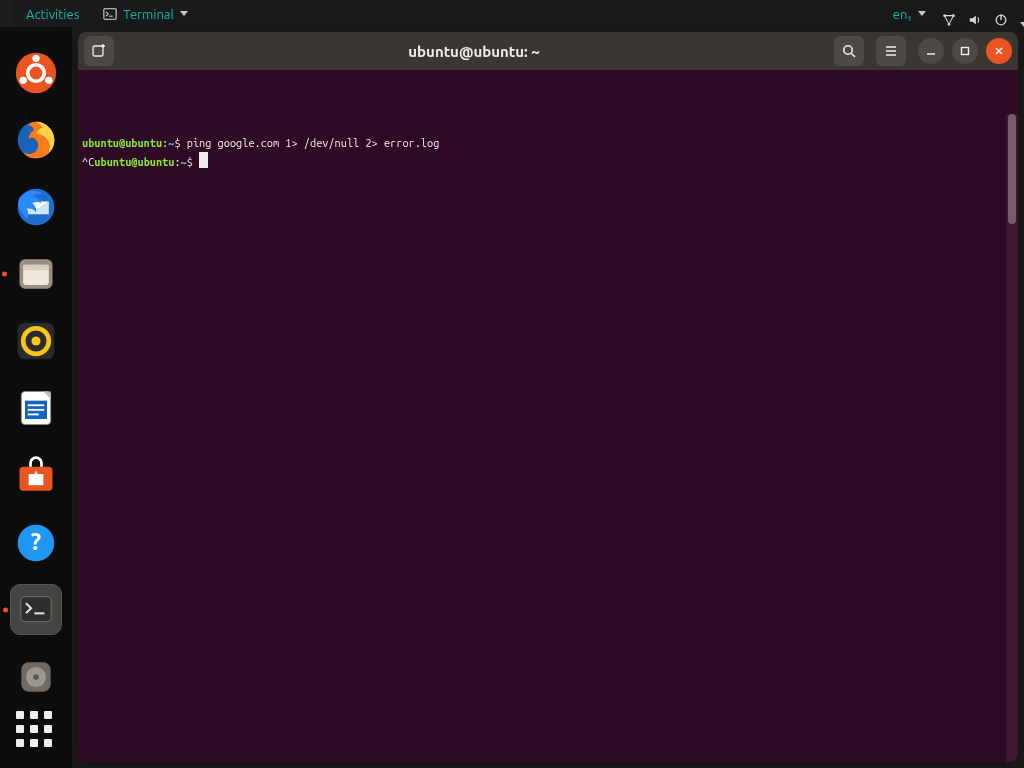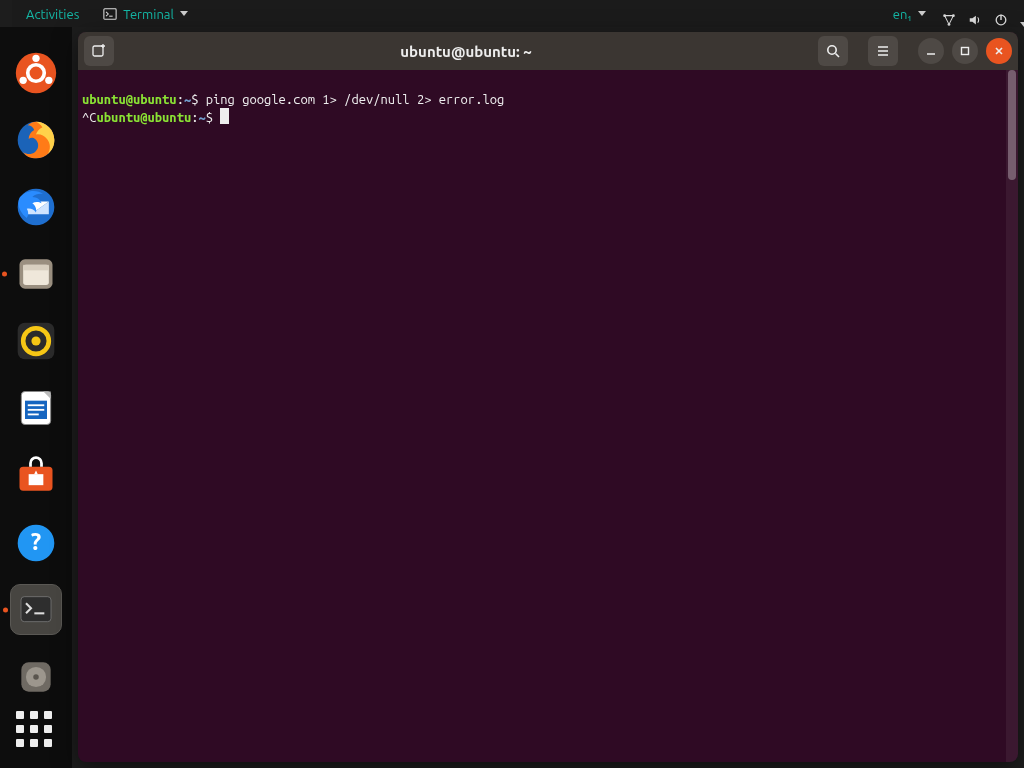--- a/index.html
+++ b/index.html
@@ -51,41 +51,41 @@
 
   
   .win {
     position: absolute; left: 78px; top: 32px; width: 940px; height: 730px;
     background: #2f0a24; border-radius: 8px; overflow: hidden;
     box-shadow: 0 6px 24px rgba(0,0,0,0.5);
     display: flex; flex-direction: column;
   }
   .titlebar {
     height: 38px; background: #3b3632; color: #eee;
-    display: flex; align-items: center; padding: 0 6px; gap: 20px;
+    display: flex; align-items: center; padding: 0 6px; gap: 12px;
   }
   .tb-btn {
     width: 30px; height: 30px; border-radius: 6px; background: #4e4945;
     display: flex; align-items: center; justify-content: center; cursor: pointer;
   }
   .tb-btn svg { width: 16px; height: 16px; fill: #eee; }
   .tb-title { flex: 1 1 auto; text-align: center; font-size: 15px; font-weight: 600; }
   .tb-spacer-right { display:flex; gap:8px; }
   .win-ctl {
     width: 26px; height: 26px; border-radius: 50%; display:flex; align-items:center; justify-content:center;
     cursor:pointer; background:#4e4945;
   }
   .win-ctl.close { background:#E95420; }
   .win-ctl svg { width:12px; height:12px; fill:#eee; stroke:#eee; }
 
   .term-body {
     flex:1 1 auto; position:relative;
     font-family: "Ubuntu Mono", "DejaVu Sans Mono", monospace;
-    font-size: 13px; line-height: 18px;
-    padding: 20px 4px; color:#eee; white-space: pre;
+    font-size: 11px; line-height: 18px;
+    padding: 20px 4px; color:#eee; white-space: pre; margin-top: 44px;
   }
   .term-scroll {
     position:absolute; right:0; top:0; bottom:0; width:12px;
     background: rgba(255,255,255,0.06);
   }
   .term-scroll-thumb {
     position:absolute; left:2px; right:2px; top:0; height:110px;
     background: rgba(255,255,255,0.3); border-radius:4px;
   }
   .p-user { color:#8AE234; font-weight:600; }

